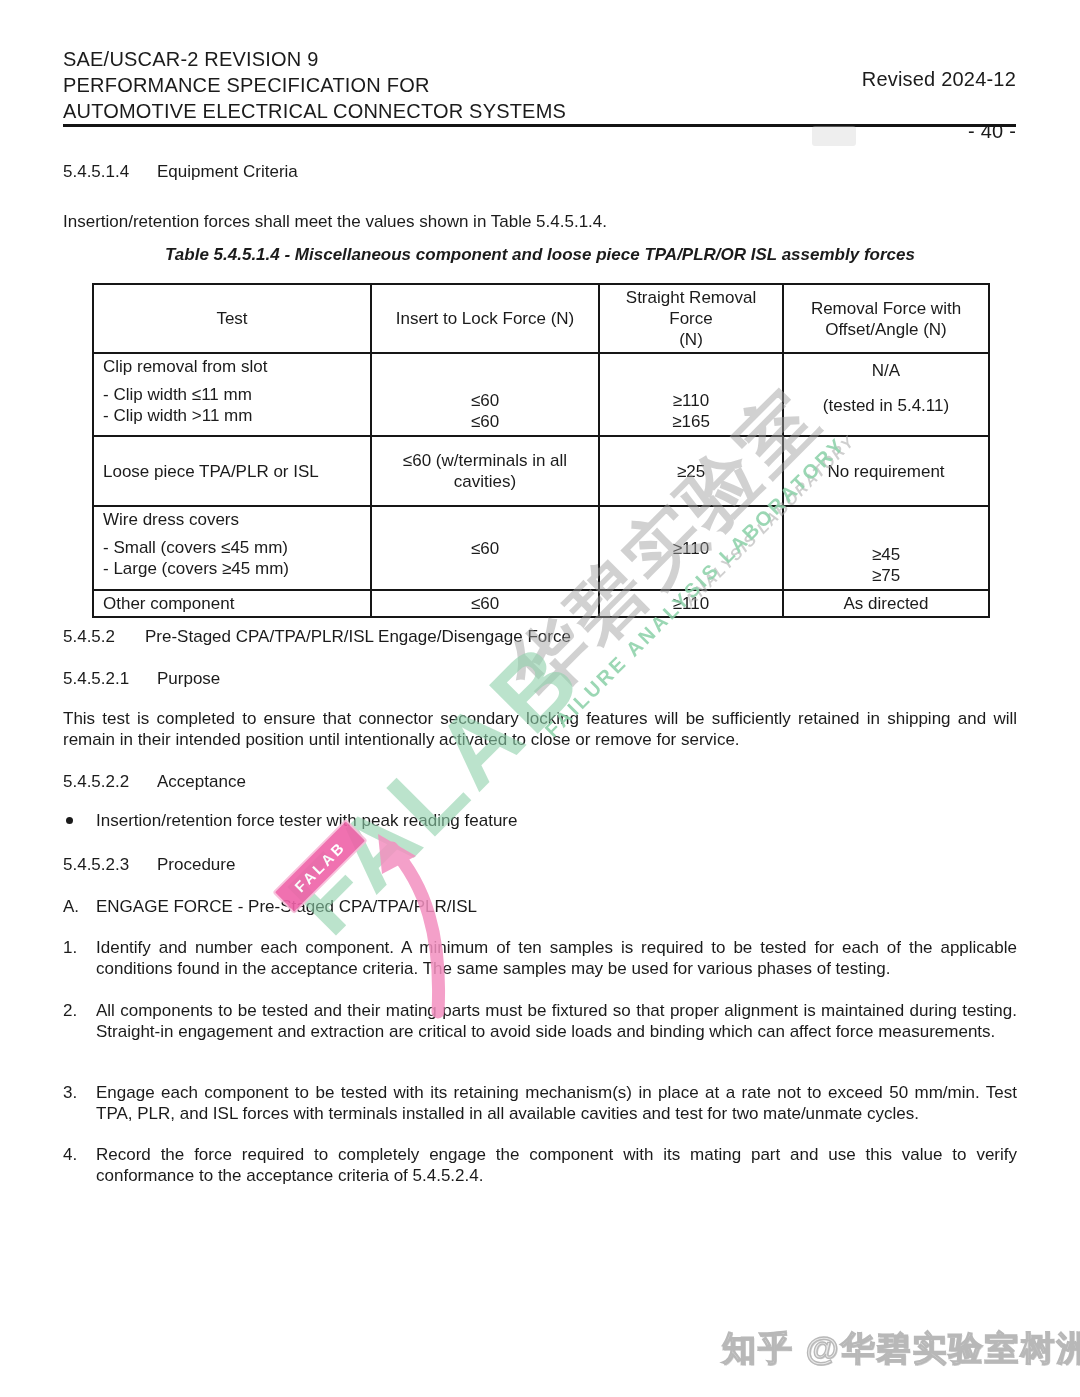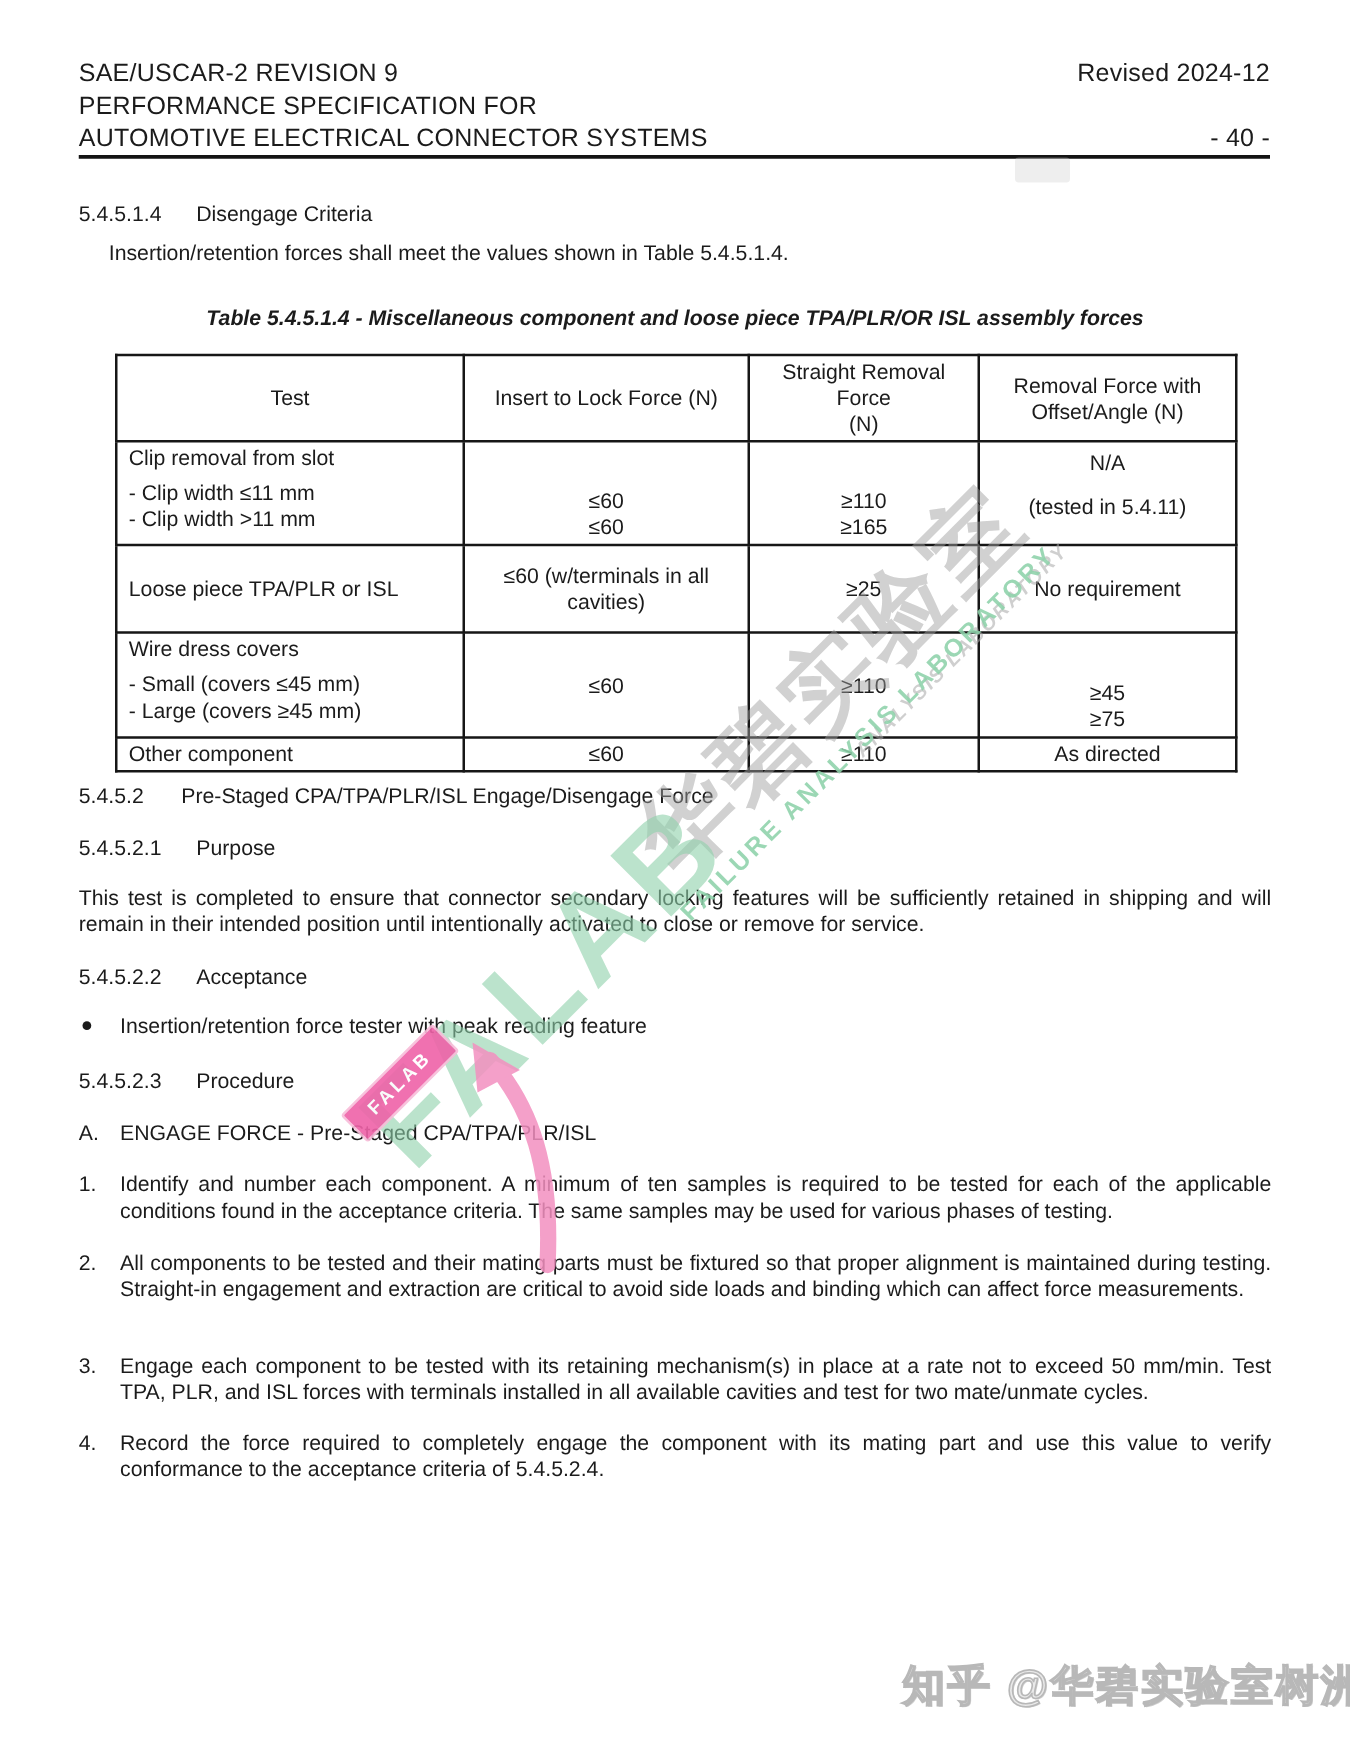--- a/index.html
+++ b/index.html
@@ -3,21 +3,21 @@
 <meta charset="utf-8">
 <style>
   html,body { margin:0; padding:0; background:#ffffff; }
   .page {
     position:relative; width:1080px; height:1397px; background:#ffffff;
     font-family:"Liberation Sans","DejaVu Sans",sans-serif; color:#1b1b1b;
     overflow:hidden;
   }
   .t  { position:absolute; font-size:17px; line-height:21px; white-space:nowrap; }
   .hd { font-size:20px; font-weight:400; letter-spacing:0.2px; }
-  .right { right:64px; text-align:right; }
+  .right { right:64px; text-align:right;margin-top:20px; }
   .rule { position:absolute; left:63px; width:953px; height:3px; background:#141414; }
   .num94 { display:inline-block; width:94px; }
   .num82 { display:inline-block; width:82px; }
   .caption { position:absolute; left:0; width:1080px; text-align:center;
              font-size:17px; font-weight:700; font-style:italic; }
   .para { position:absolute; left:63px; width:954px; font-size:17px; line-height:21px;
           text-align:justify; }
   .step { position:absolute; left:63px; width:954px; }
   .step .sn { position:absolute; left:0; top:0; font-size:17px; line-height:21px; }
   .step .sb { margin-left:33px; font-size:17px; line-height:21px; text-align:justify; }
@@ -60,23 +60,23 @@
 <div class="page">
 
   <div class="t hd" style="left:63px; top:49px;">SAE/USCAR-2 REVISION 9</div>
   <div class="t hd right" style="top:49px;">Revised 2024-12</div>
   <div class="t hd" style="left:63px; top:75px;">PERFORMANCE SPECIFICATION FOR</div>
   <div class="t hd" style="left:63px; top:101px;">AUTOMOTIVE ELECTRICAL CONNECTOR SYSTEMS</div>
   <div class="t hd right" style="top:101px;">- 40 -</div>
   <div class="rule" style="top:124px;"></div>
 
   <div class="t" style="left:63px; top:161px;">
-    <span class="num94">5.4.5.1.4</span><span>Disengage Criteria</span>
-  </div>
-  <div class="t" style="left:63px; top:192px;margin-left:24px;">Insertion/retention forces shall meet the values shown in Table 5.4.5.1.4.</div>
+    <span class="num94">5.4.5.1.4</span><span>Equipment Criteria</span>
+  </div>
+  <div class="t" style="left:63px; top:211px;">Insertion/retention forces shall meet the values shown in Table 5.4.5.1.4.</div>
 
   <div class="caption" style="top:245px;">Table 5.4.5.1.4 - Miscellaneous component and loose piece TPA/PLR/OR ISL assembly forces</div>
 
   <table id="spec-table">
     <colgroup>
       <col style="width:278px;">
         <col style="width:228px;">
         <col style="width:184px;">
         <col style="width:206px;">
     </colgroup>

